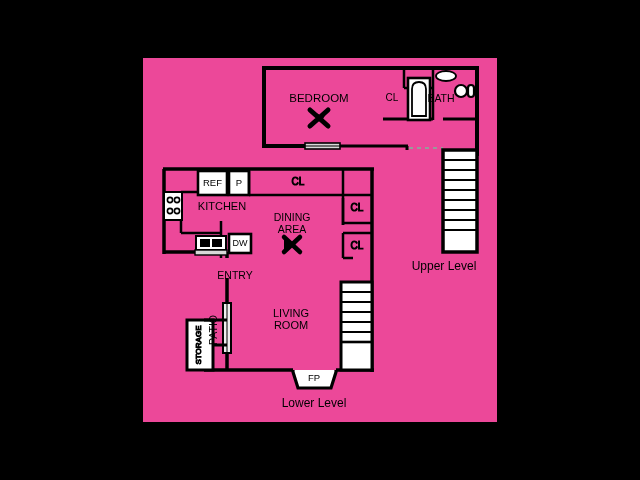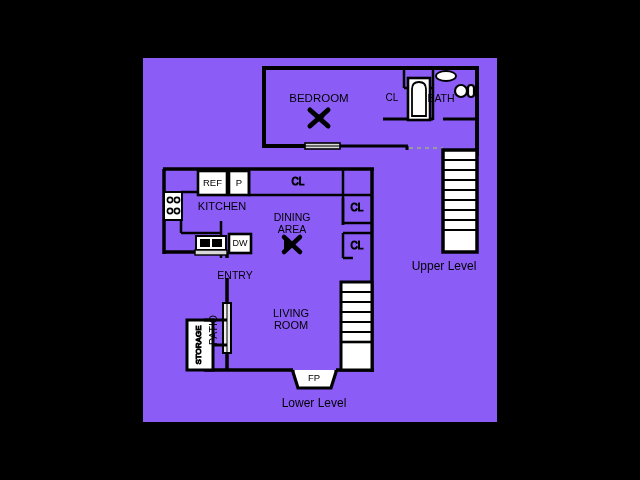--- a/index.html
+++ b/index.html
@@ -1,20 +1,20 @@
 <!DOCTYPE html>
 <html><head>
 <meta charset="utf-8">
 <title>Floor Plan</title>
 <style>
   html,body{margin:0;padding:0;background:#000;}
   body{width:640px;height:480px;overflow:hidden;
        font-family:"Liberation Sans","DejaVu Sans",sans-serif;}
   #stage{position:relative;width:640px;height:480px;background:#000;}
-  #canvas{position:absolute;left:143px;top:58px;width:354px;height:364px;background:#8b5cf6;}
+  #canvas{position:absolute;left:143px;top:58px;width:354px;height:364px;background:#ec4899;}
   svg{display:block;}
   .lbl{font-family:"Liberation Sans","DejaVu Sans",sans-serif;fill:#000;
        text-anchor:middle;dominant-baseline:middle;}
 </style>
 </head>
 <body>
 
 <div id="stage">
   <div id="canvas">
     <svg width="354" height="364" viewBox="0 0 354 364">

